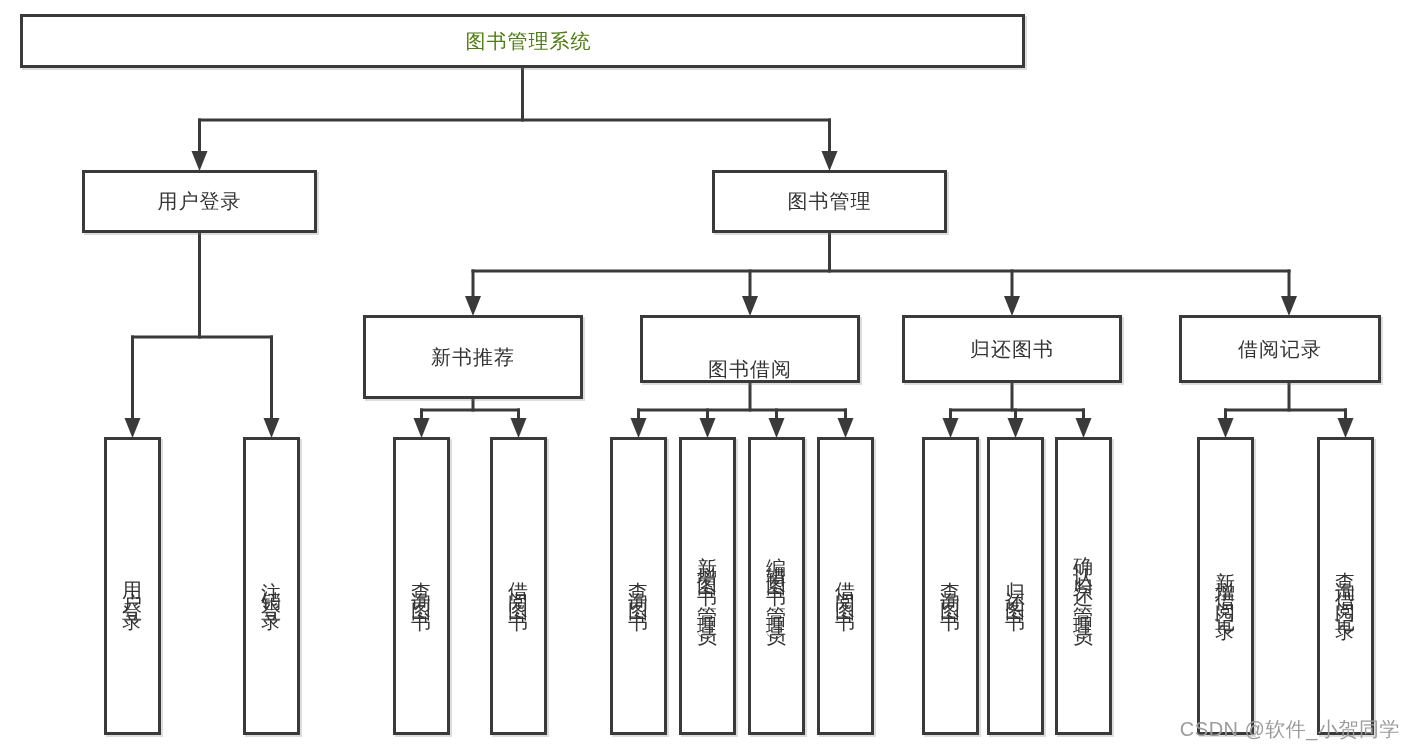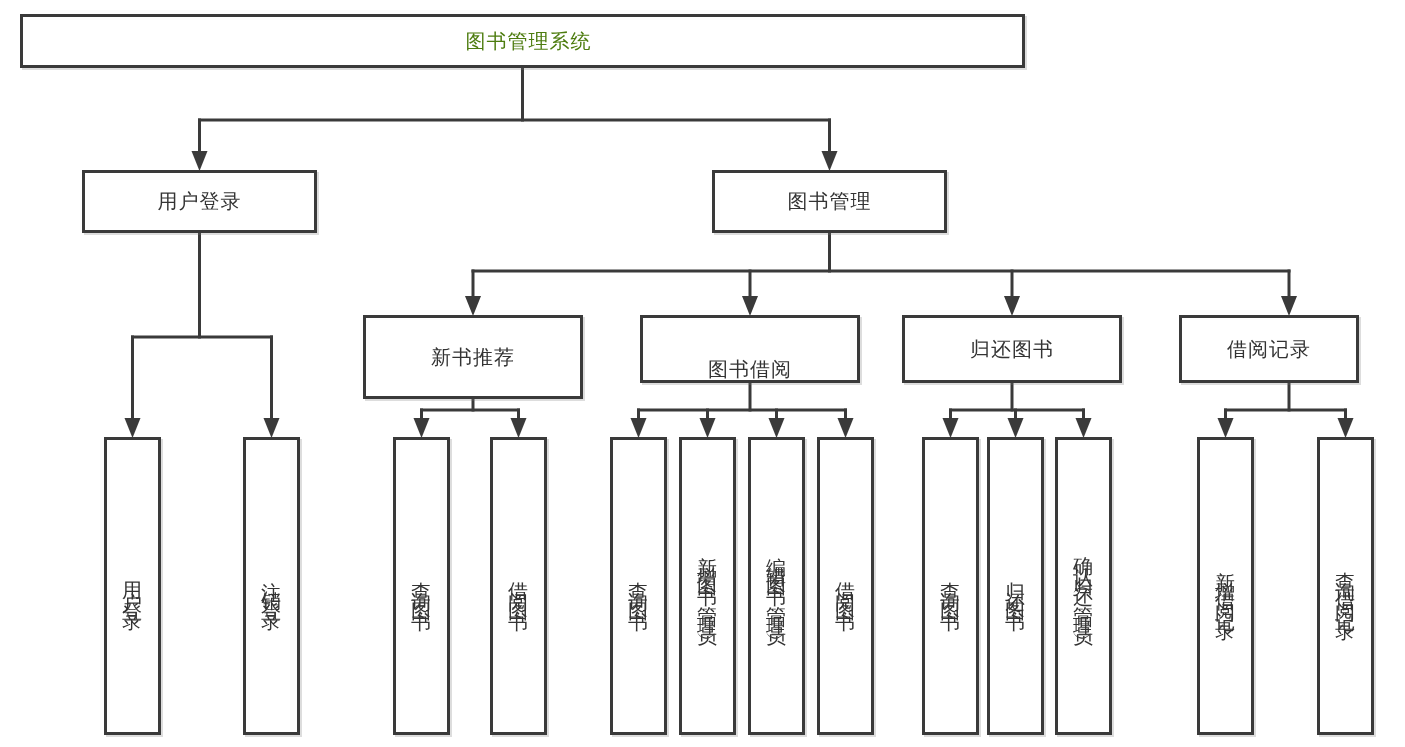--- a/index.html
+++ b/index.html
@@ -137,21 +137,21 @@
       </div>
       <div class="node" style="left: 363px; top: 315px; width: 220px; height: 84px; border-color: rgb(58, 58, 58); background: rgb(255, 255, 255);">
         <span class="label" style="color: rgb(51, 51, 51);">新书推荐</span>
       </div>
       <div class="node" style="left: 640px; top: 315px; width: 220px; height: 68px; border-color: rgb(58, 58, 58); background: rgb(255, 255, 255);">
         <span class="label" style="color: rgb(51, 51, 51); margin-top: 40px;">图书借阅</span>
       </div>
       <div class="node" style="left: 902px; top: 315px; width: 220px; height: 68px; border-color: rgb(58, 58, 58); background: rgb(255, 255, 255);">
         <span class="label" style="color: rgb(51, 51, 51);">归还图书</span>
       </div>
-      <div class="node" style="left: 1179px; top: 315px; width: 180px; height: 68px; border-color: rgb(58, 58, 58); background: rgb(255, 255, 255);">
+      <div class="node" style="left: 1179px; top: 315px; width: 202px; height: 68px; border-color: rgb(58, 58, 58); background: rgb(255, 255, 255);">
         <span class="label" style="color: rgb(51, 51, 51);">借阅记录</span>
       </div>
       <div class="node vertical" style="left: 104px; top: 437px; width: 57px; height: 298px; border-color: rgb(58, 58, 58); background: rgb(255, 255, 255);">
         <span class="label" style="color: rgb(51, 51, 51);">用户登录</span>
       </div>
       <div class="node vertical" style="left: 243px; top: 437px; width: 57px; height: 298px; border-color: rgb(58, 58, 58); background: rgb(255, 255, 255);">
         <span class="label" style="color: rgb(51, 51, 51);">注销登录</span>
       </div>
       <div class="node vertical" style="left: 393px; top: 437px; width: 57px; height: 298px; border-color: rgb(58, 58, 58); background: rgb(255, 255, 255);">
         <span class="label" style="color: rgb(51, 51, 51);">查询图书</span>
@@ -180,13 +180,16 @@
       <div class="node vertical" style="left: 1055px; top: 437px; width: 57px; height: 298px; border-color: rgb(58, 58, 58); background: rgb(255, 255, 255);">
         <span class="label" style="color: rgb(51, 51, 51);">确认归还（管理员）</span>
       </div>
       <div class="node vertical" style="left: 1197px; top: 437px; width: 57px; height: 298px; border-color: rgb(58, 58, 58); background: rgb(255, 255, 255);">
         <span class="label" style="color: rgb(51, 51, 51);">新增借阅记录</span>
       </div>
       <div class="node vertical" style="left: 1317px; top: 437px; width: 57px; height: 298px; border-color: rgb(58, 58, 58); background: rgb(255, 255, 255);">
         <span class="label" style="color: rgb(51, 51, 51);">查询借阅记录</span>
       </div>
     </div>
+  <div class="watermark" style="color: rgb(156, 156, 156);">
+    <span>CSDN @软件_小贺同学</span>
+  </div>
 </div>
 
 </body></html>

